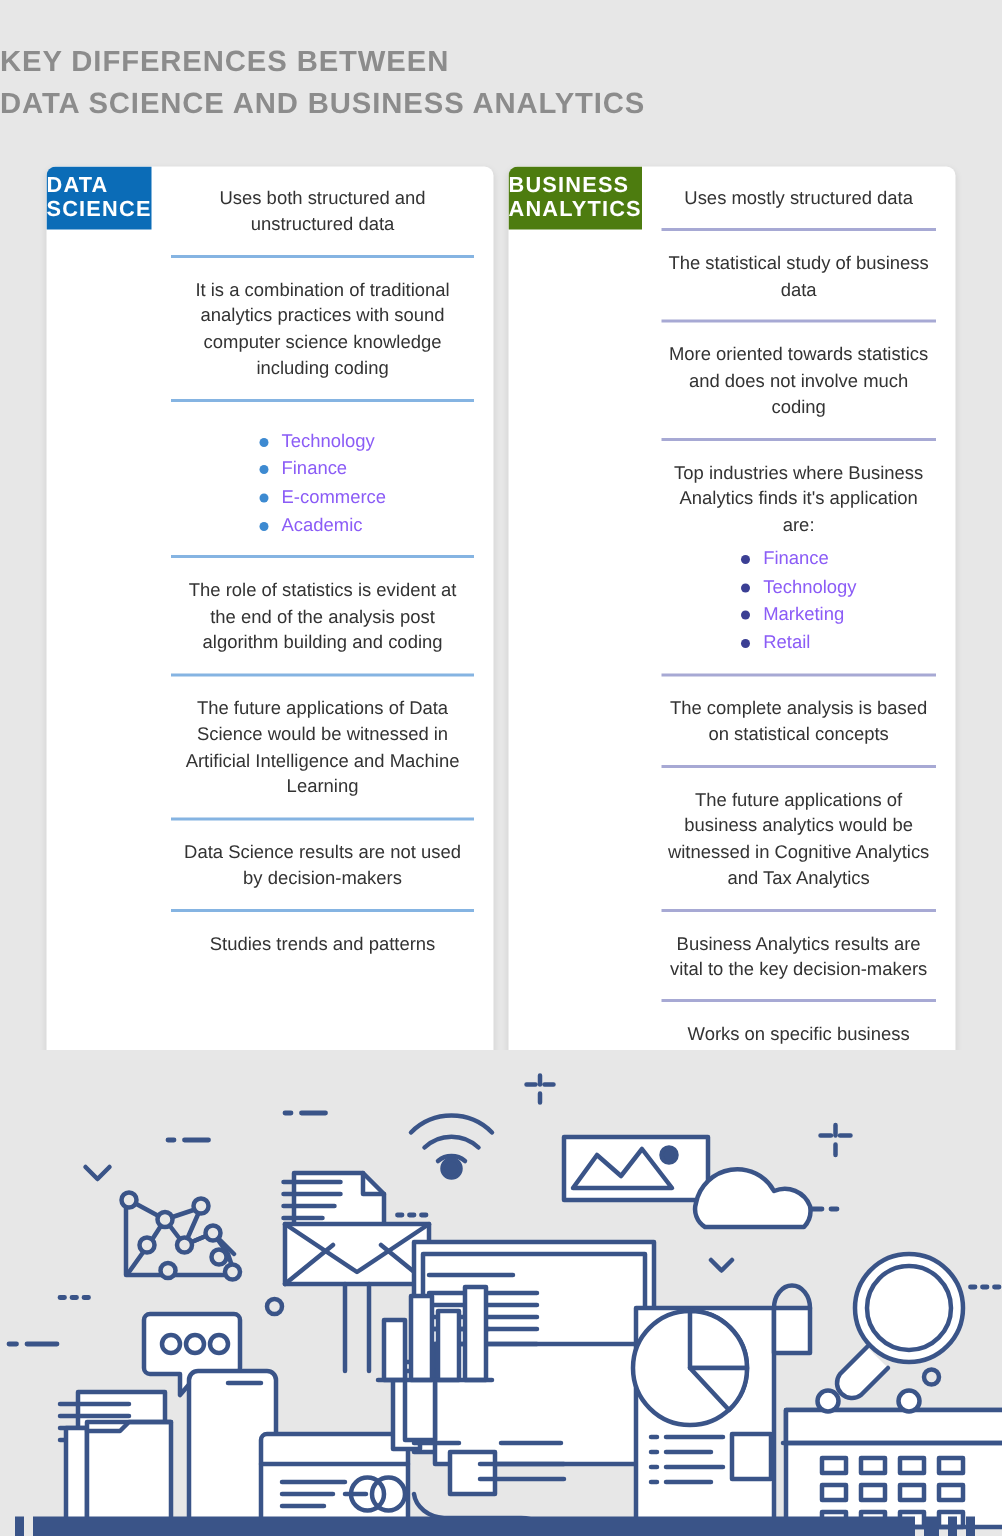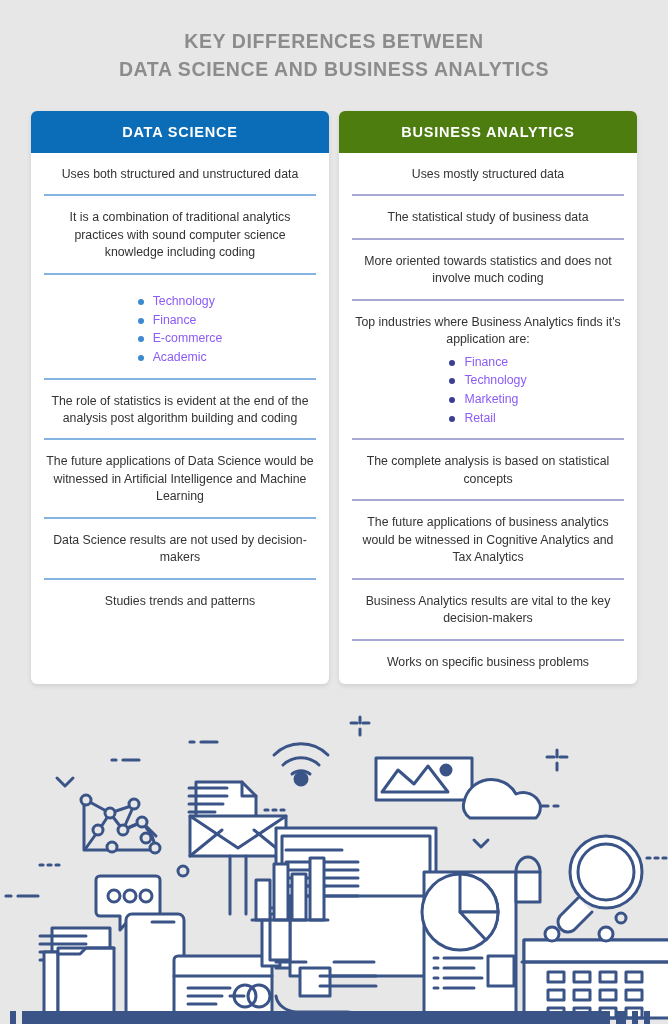--- a/index.html
+++ b/index.html
@@ -7,21 +7,21 @@
     width: 668px; height: 1024px;
     background: #e7e7e7;
     font-family: "Liberation Sans", sans-serif;
     overflow: hidden;
   }
   .page { position: relative; width: 668px; height: 1024px; background: #e7e7e7; }
 
   
   .title-block {
     position: absolute; top: 28px; left: 0; width: 668px;
-    text-align: center;
+    text-align: left;
   }
   .title-line {
     font-size: 19.5px;
     font-weight: bold;
     letter-spacing: 0.6px;
     color: #8c8c8c;
     line-height: 1.42;
     text-transform: uppercase;
   }
 
@@ -32,21 +32,22 @@
     display: flex;
     gap: 10px;
   }
   .column {
     width: 298px;
     background: #ffffff;
     border-radius: 6px;
     box-shadow: 0 2px 5px rgba(0,0,0,0.10);
     overflow: hidden;
     display: flex;
-    flex-direction: column;
+    flex-direction: row;
+    justify-content: space-between;
   }
   .col-header {
     height: 42px;
     display: flex; align-items: center; justify-content: center;
     color: #ffffff;
     font-size: 14.5px;
     font-weight: bold;
     letter-spacing: 0.8px;
   }
   .col-ds .col-header { background: #0b6cb7; }

